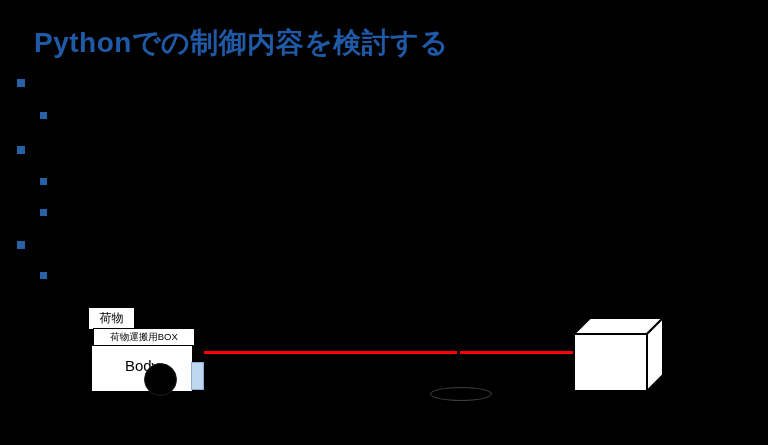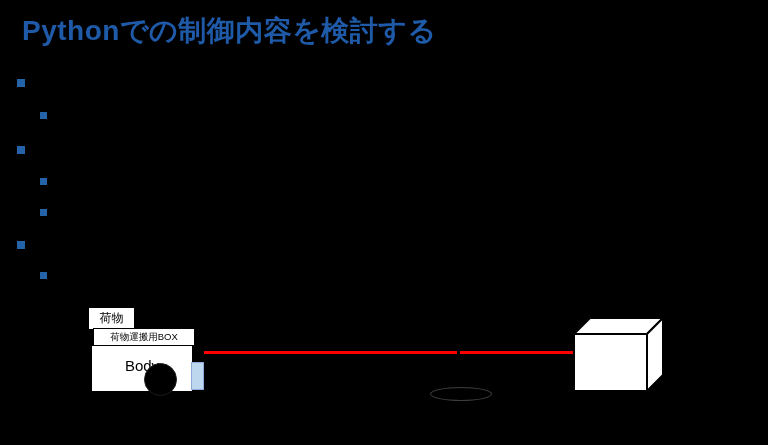--- a/index.html
+++ b/index.html
@@ -16,21 +16,21 @@
   .slide {
     position: relative;
     width: 768px;
     height: 445px;
     background: #000000;
   }
   .title {
     position: absolute;
     left: 22px;
     top: 12px;
-    margin: 0;
+    margin: 12px;
     font-size: 28px;
     font-weight: bold;
     color: #1F5AA8;
     letter-spacing: 0.5px;
     white-space: nowrap;
   }
   .bullet {
     position: absolute;
     display: block;
     background: #2463A8;

